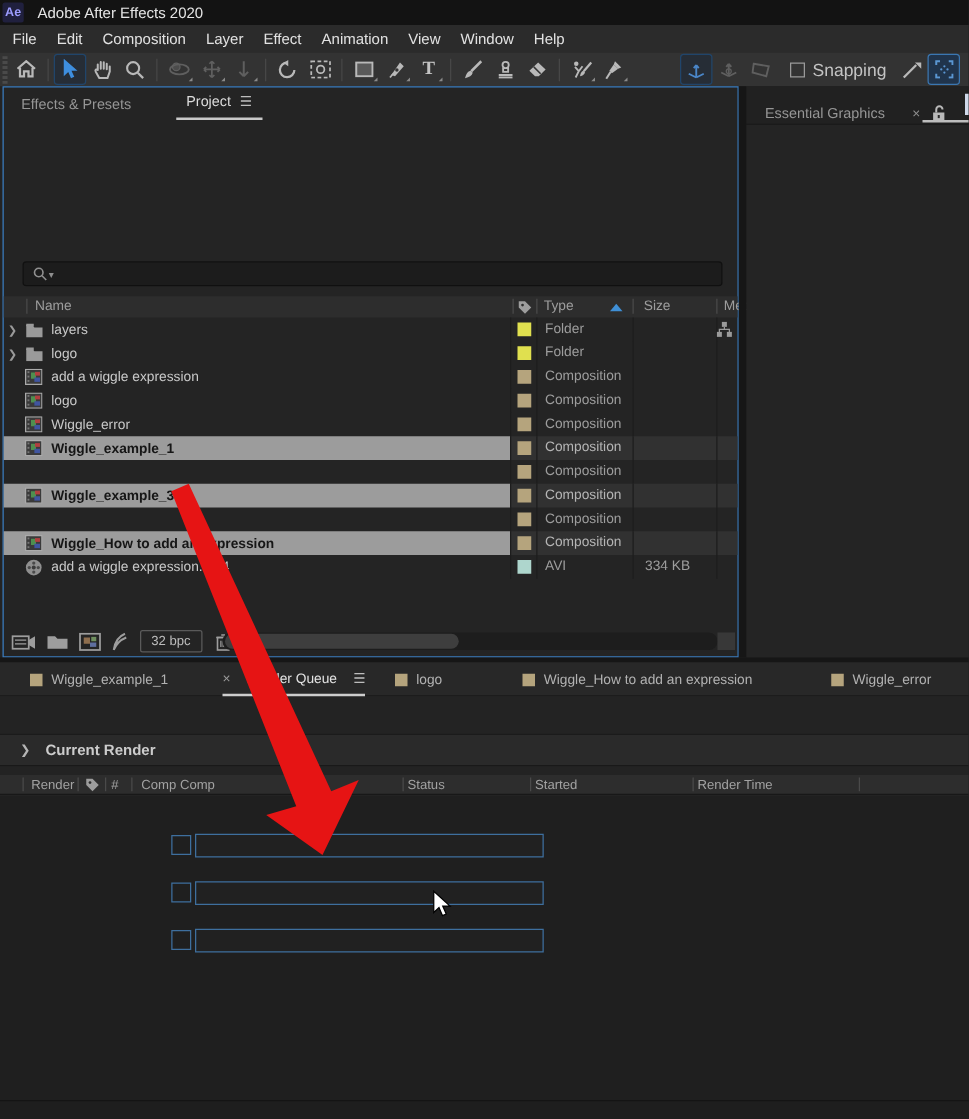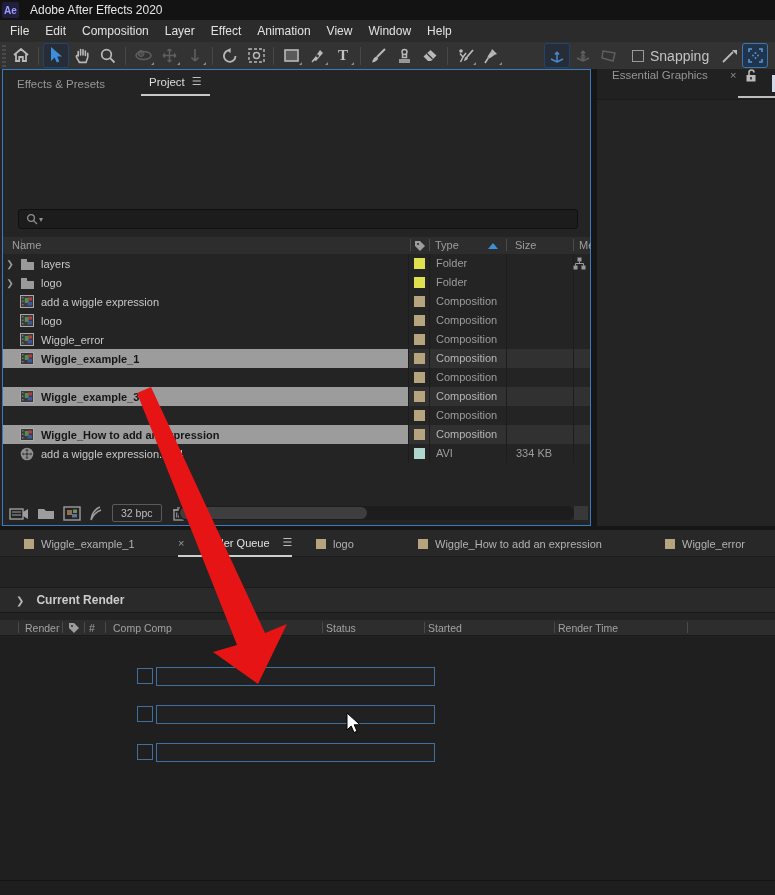--- a/index.html
+++ b/index.html
@@ -61,21 +61,21 @@
   .hier { position:absolute; right:4px; top:3px; }
 
   .pfooter { position:absolute; left:0; bottom:1px; width:587px; height:22px; display:flex; align-items:center; }
   .ficon { margin:0 4px; display:flex; align-items:center; }
   .bpc { border:1px solid #5a5a5a; color:#bdbdbd; font-size:10.5px; padding:2px 8px; border-radius:2px; margin:0 6px; }
   .hscroll { position:absolute; left:175px; top:4px; width:396px; height:14px; background:#1d1d1d; border-radius:7px; }
   .hthumb { position:absolute; left:2px; top:1px; width:187px; height:12px; background:#3e3e3e; border-radius:6px; }
   .corner { position:absolute; right:2px; top:4px; width:14px; height:14px; background:#383838; }
 
   .eg-panel { position:absolute; left:597px; top:69px; width:178px; height:457px; background:#212121; }
-  .eg-head { height:28px; display:flex; align-items:flex-start; }
+  .eg-head { height:28px; display:flex; align-items:flex-end; }
   .eg-title { color:#969696; font-size:11.5px; margin-left:15px; }
   .eg-close { color:#8f8f8f; font-size:11px; margin-left:22px; }
   .eg-lock { margin-left:9px; display:flex; }
   .eg-underline { position:absolute; left:141px; top:27px; width:37px; height:2px; background:#bdbdbd; }
   .eg-sliver { position:absolute; right:0; top:6px; width:3px; height:17px; background:#cfd9ea; }
   .eg-body { position:absolute; top:30px; left:0; right:0; bottom:0; background:#242424; border-top:1px solid #1a1a1a; }
 
   
   .bottom { position:absolute; left:0; top:530px; width:775px; height:350px; background:#232323; }
   .btabs { position:absolute; left:0; top:0; width:775px; height:27px; background:#282828; border-bottom:1px solid #1c1c1c; }
@@ -278,21 +278,21 @@
     <svg width="12" height="12" viewBox="0 0 12 12">
         <circle cx="5" cy="5" r="3.4" fill="none" stroke="#8f8f8f" stroke-width="1.3"></circle>
         <line x1="7.6" y1="7.6" x2="11" y2="11" stroke="#8f8f8f" stroke-width="1.3"></line>
       </svg>
     <span class="mag-caret">▾</span>
     <input class="search-input" placeholder="" style="">
   </div>
 
   <div class="thead">
     <span class="hsep" style="left:18px"></span>
-    <span class="hlbl" style="left:9px">Name</span>
+    <span class="hlbl" style="left:25px">Name</span>
     <span class="hsep" style="left:407px"></span>
     <svg class="abs" style="left:411px;top:3px" width="12" height="12" viewBox="0 0 12 12">
         <path d="M1 1 h5 l5 5 -5 5 -5 -5 Z" fill="#9d9d9d"></path>
         <circle cx="4" cy="4" r="1.1" fill="#2d2d2d"></circle>
       </svg>
     <span class="hsep" style="left:426px"></span>
     <span class="hlbl" style="left:432px">Type</span>
     <span class="sort-up"></span>
     <span class="hsep" style="left:503px"></span>
     <span class="hlbl" style="left:512px">Size</span>

